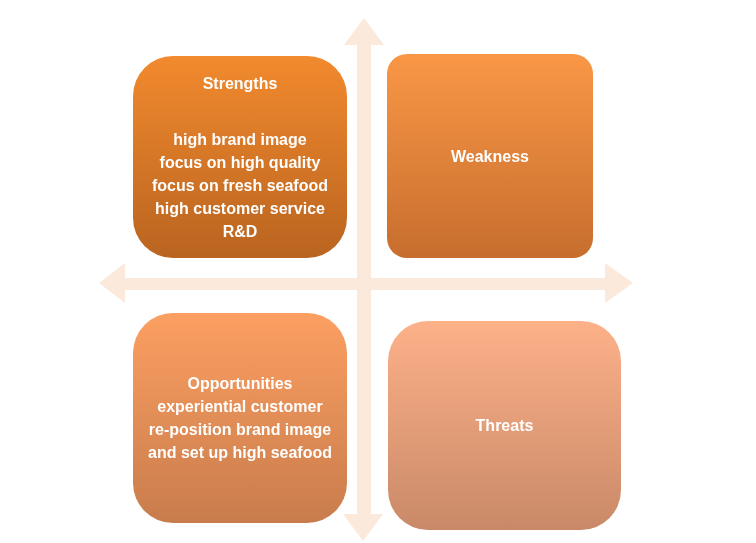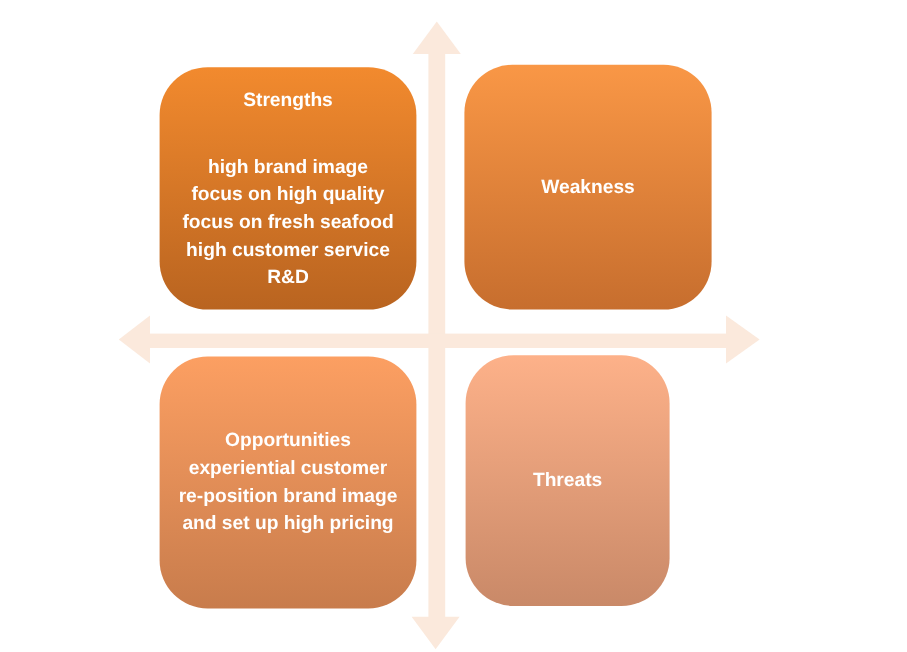--- a/index.html
+++ b/index.html
@@ -56,27 +56,28 @@
   .box .details { white-space: pre-line; }
 
   .box.strengths {
     left: 133px; top: 56px; width: 214px; height: 202px;
     background: linear-gradient(to bottom, var(--strengths_top, #f28a2e), var(--strengths_bottom, #b96420));
     gap: 33px;
   }
   .box.weakness {
     left: 387px; top: 54px; width: 206px; height: 204px;
     background: linear-gradient(to bottom, var(--weakness_top, #f99746), var(--weakness_bottom, #c76e2e));
+    border-radius: 20px;
   }
   .box.opportunities {
-    left: 133px; top: 297px; width: 214px; height: 210px;
+    left: 133px; top: 313px; width: 214px; height: 210px;
     background: linear-gradient(to bottom, var(--opportunities_top, #fc9f62), var(--opportunities_bottom, #c87c4c));
   }
   .box.threats {
-    left: 388px; top: 296px; width: 170px; height: 209px;
+    left: 388px; top: 321px; width: 233px; height: 209px;
     background: linear-gradient(to bottom, var(--threats_top, #fdb189), var(--threats_bottom, #c98968));
     gap: 40px;
   }
 </style>
 </head>
 <body>
 
 <div class="canvas">
 
   <div class="shaft vertical"></div>
@@ -96,20 +97,20 @@
   </div>
 
   <div class="box weakness">
     <div>Weakness</div>
   </div>
 
   <div class="box opportunities">
     <div>Opportunities</div>
     <div class="details">experiential customer
 re-position brand image
-and set up high pricing</div>
+and set up high seafood</div>
   </div>
 
   <div class="box threats">
     <div>Threats</div>
   </div>
 
 </div>
 
 </body></html>

